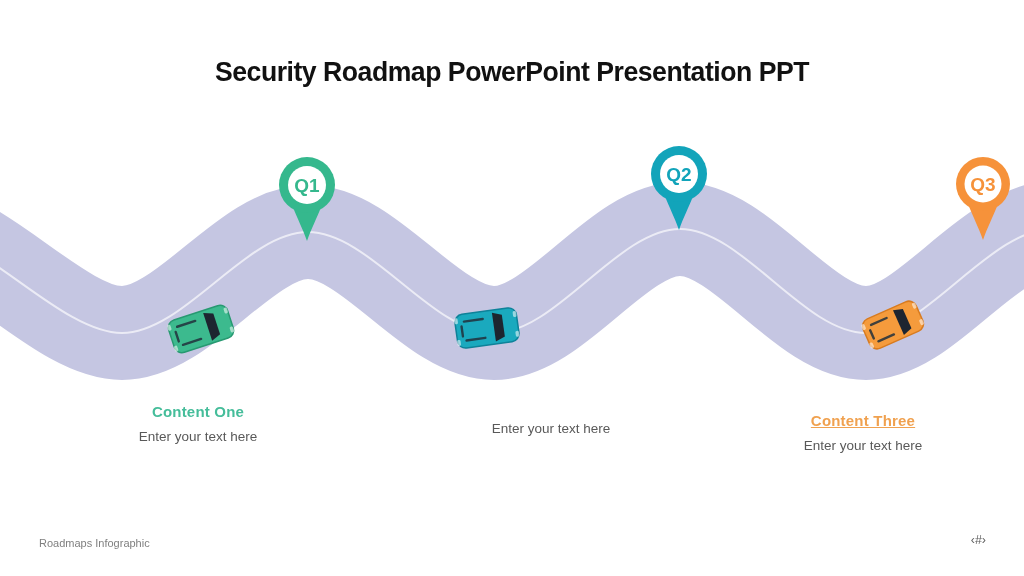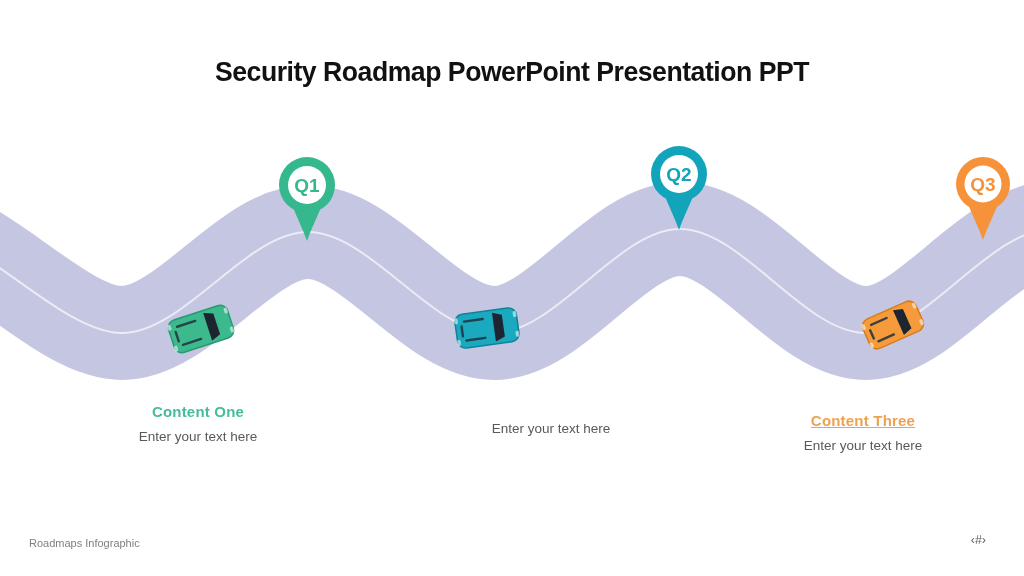--- a/index.html
+++ b/index.html
@@ -35,21 +35,21 @@
   .car-orange .car-body{fill:#F59B3C;stroke:#D87B1F;}
 
   
   .content-col{position:absolute;width:240px;text-align:center;}
   .content-col h2{margin:0;font-size:15px;font-weight:700;letter-spacing:0.2px;}
   .content-col p{margin:9px 0 0 0;font-size:13.5px;color:#595959;}
   .col-1{left:78px;top:403px;} .col-1 h2{color:#45BD9A;}
   .col-2{left:431px;top:412px;} .col-2 h2{color:#25ADC3;}
   .col-3{left:743px;top:412px;} .col-3 h2{color:#F0A14F;text-decoration:underline;}
 
-  .footer-left{position:absolute;left:29px;top:537px;font-size:11px;color:#7F7F7F;}
+  .footer-left{position:absolute;left:39px;top:537px;font-size:11px;color:#7F7F7F;}
   .footer-page{position:absolute;right:38px;top:533px;font-size:12.5px;color:#5F5F5F;}
 </style>
 </head>
 <body>
 
 <div class="slide">
 
   <h1 class="slide-title">Security Roadmap PowerPoint Presentation PPT</h1>
 
   <svg class="road-svg" viewBox="0 0 1024 576">

